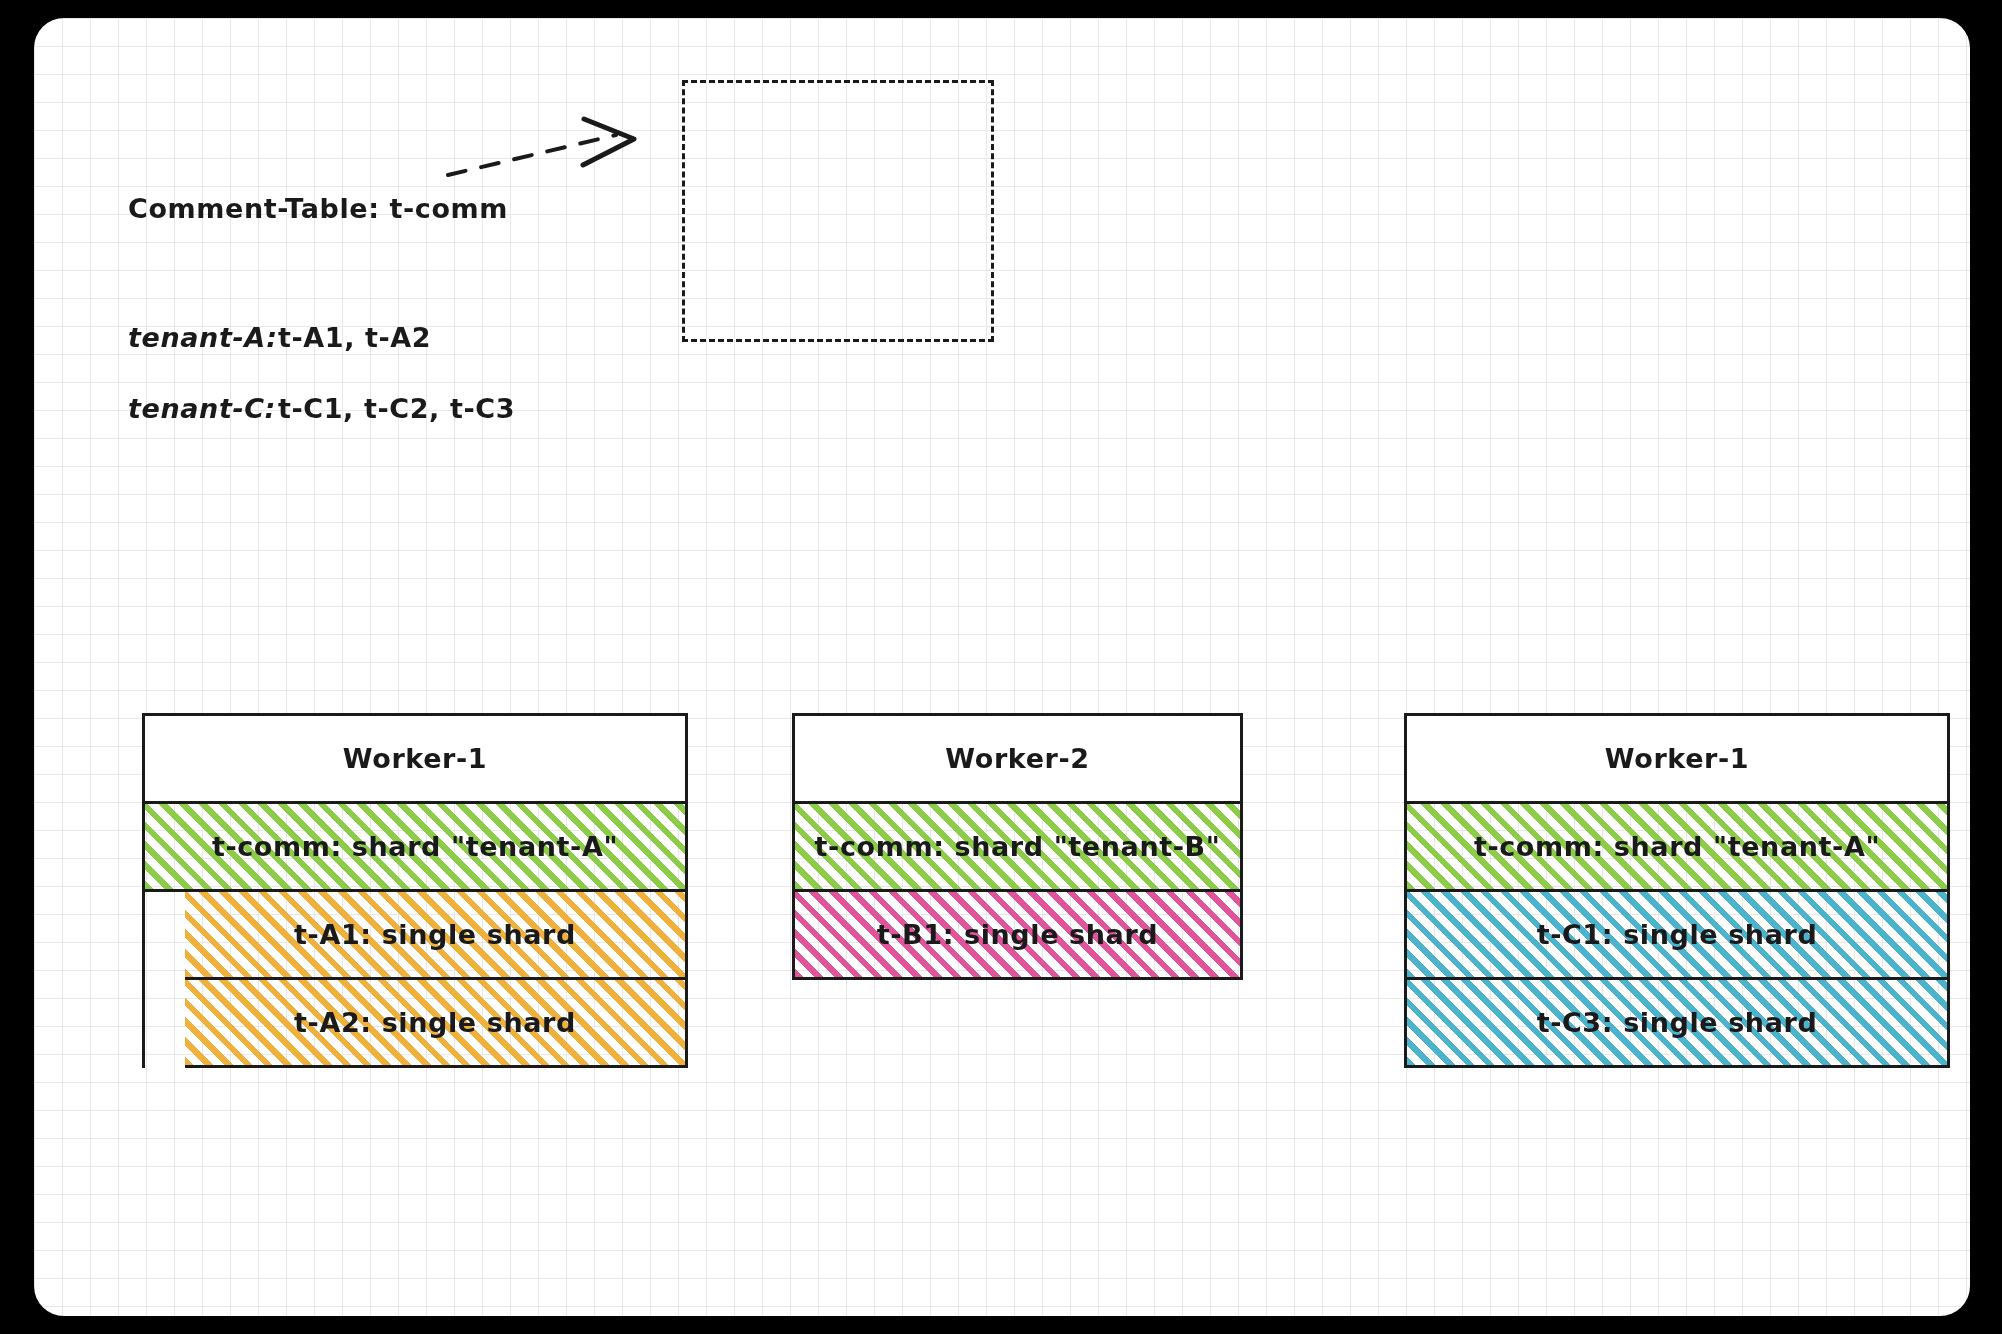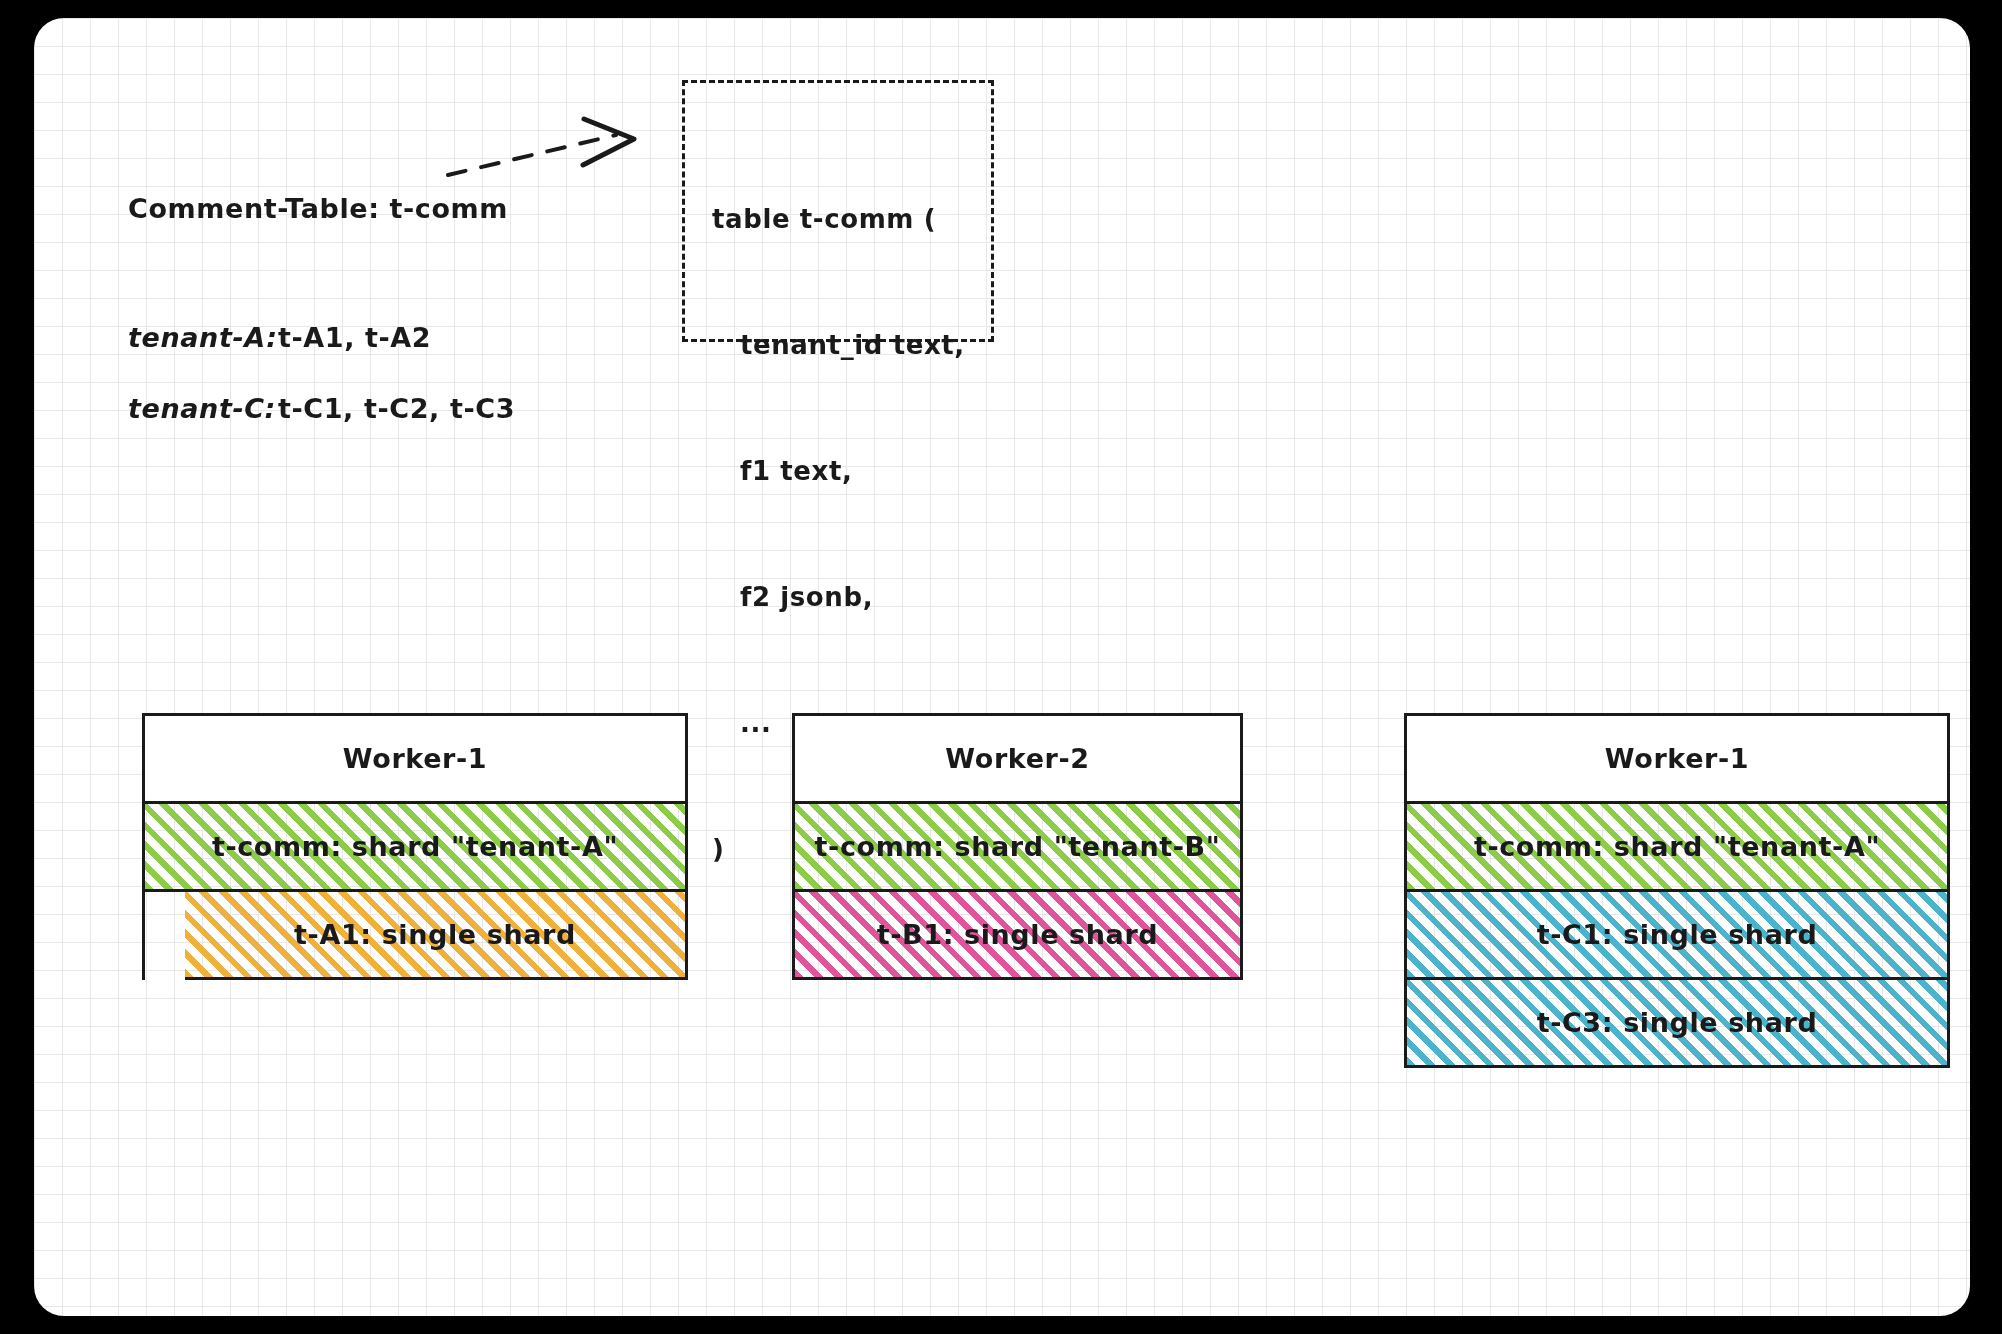--- a/index.html
+++ b/index.html
@@ -108,36 +108,31 @@
   </div>
 
   <div id="arrow">
     <svg width="215" height="90" viewBox="0 0 215 90">
       <path d="M4 62 L172 22" stroke="#1a1a1a" stroke-width="4" fill="none" stroke-dasharray="18 16" stroke-linecap="round"></path>
       <path d="M140 6 L190 26 L139 52" stroke="#1a1a1a" stroke-width="5" fill="none" stroke-linecap="round" stroke-linejoin="round"></path>
     </svg>
   </div>
 
   <div id="code-box"></div>
-  <div id="code-text" class="hand">
-    <div>table t-comm (</div>
-    <div class="ind">tenant_id text,</div>
-    <div class="ind">f1 text,</div>
-    <div class="ind">f2 jsonb,</div>
-    <div class="ind">...</div>
-    <div>)</div>
-  </div>
 
   <div class="worker" id="worker-1">
     <div class="worker-head hand">Worker-1</div>
     <div class="row hatch-green">
         <span class="hand label">t-comm: shard "tenant-A"</span>
       </div>
     <div class="row hatch-orange">
         <span class="hand label">t-A1: single shard</span>
+      </div>
+    <div class="row hatch-orange">
+        <span class="hand label">t-A2: single shard</span>
       </div>
   </div>
 
   <div class="worker" id="worker-2">
     <div class="worker-head hand">Worker-2</div>
     <div class="row hatch-green">
         <span class="hand label">t-comm: shard "tenant-B"</span>
       </div>
     <div class="row hatch-pink">
         <span class="hand label">t-B1: single shard</span>

